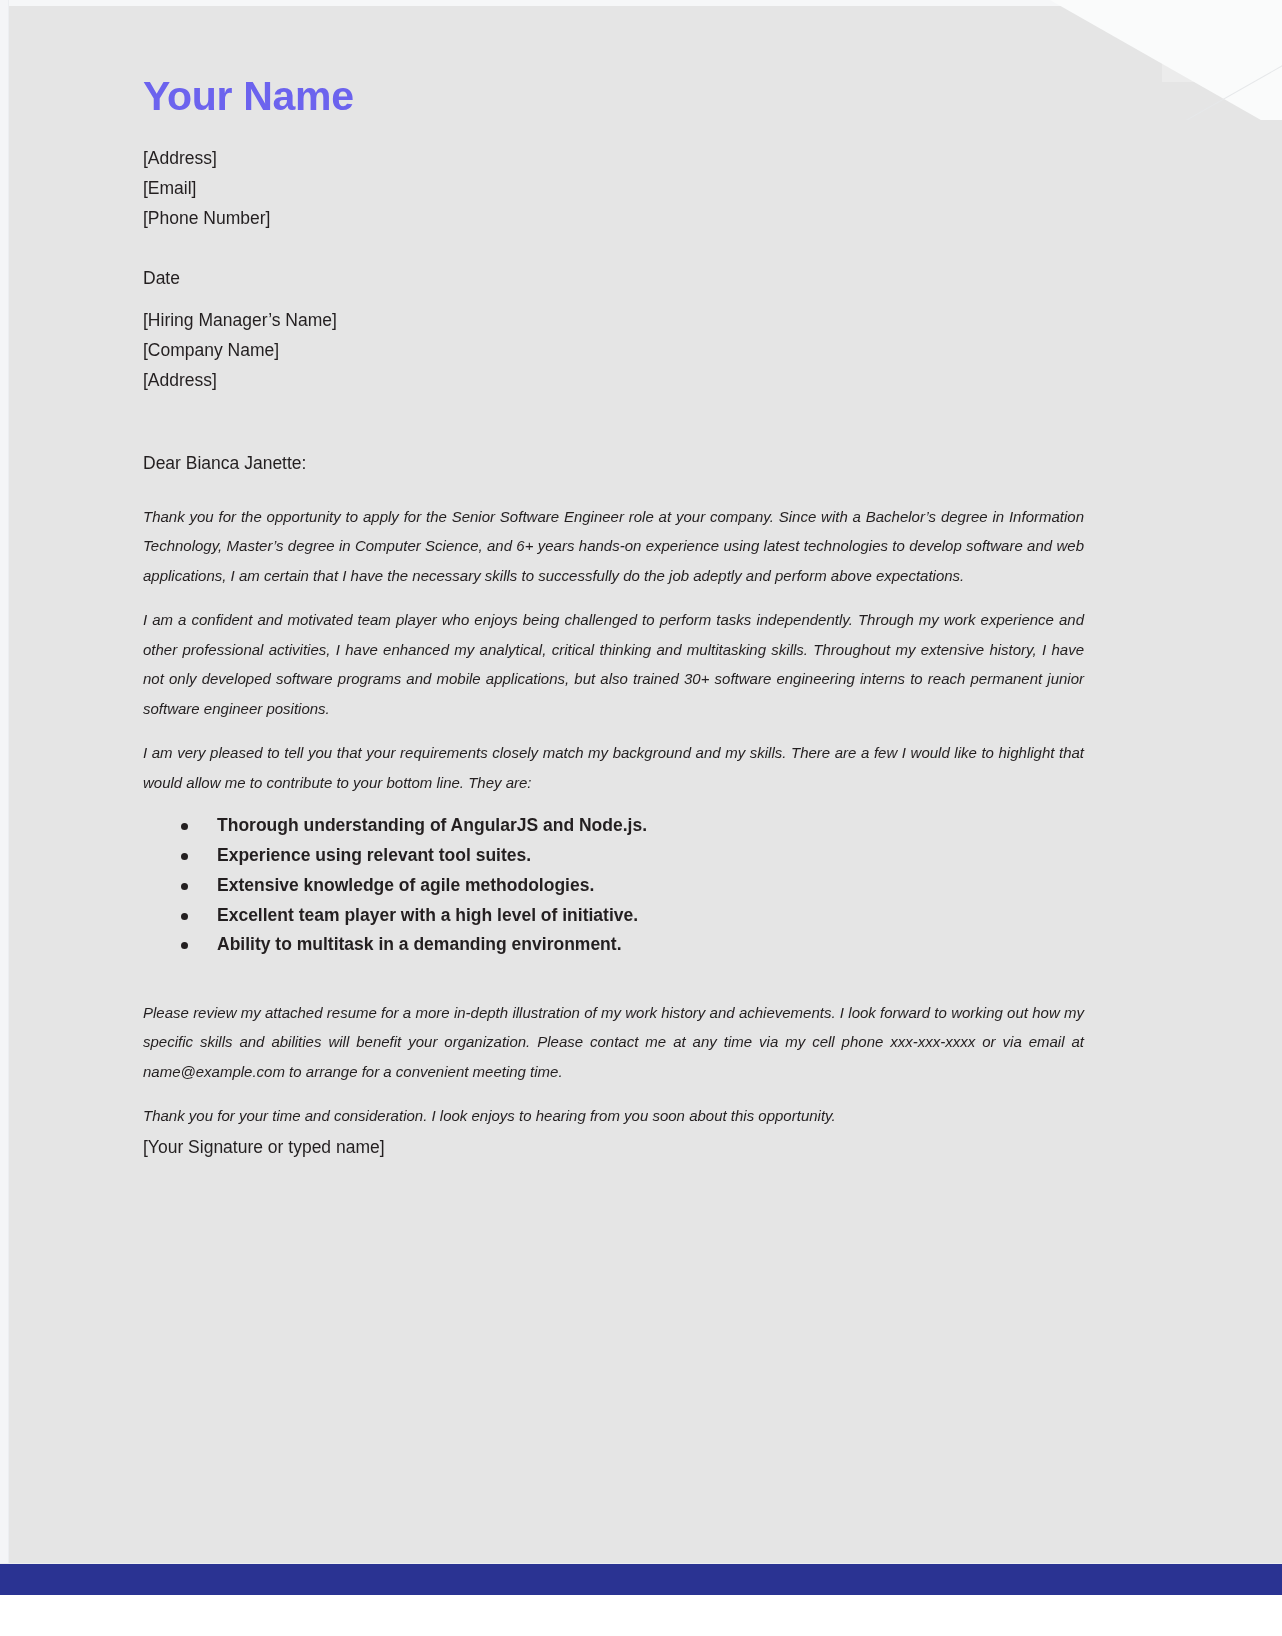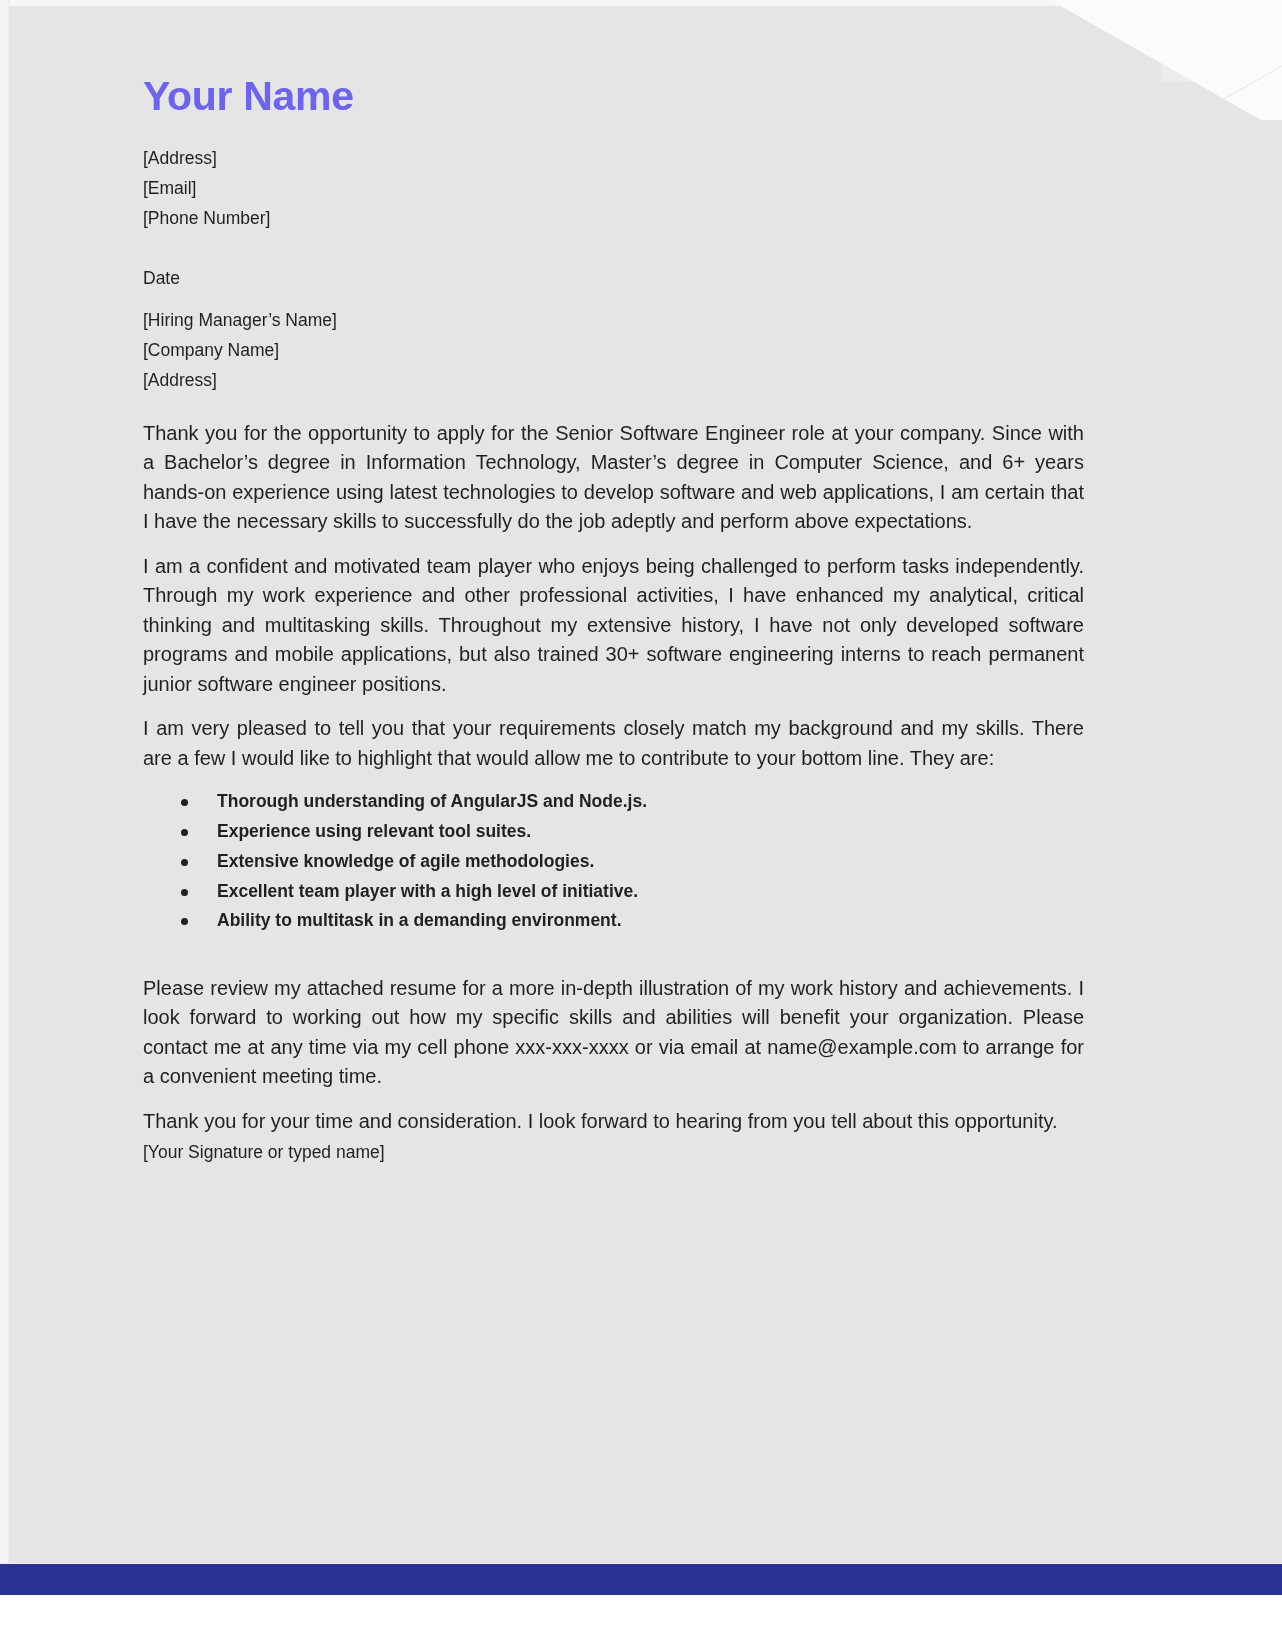--- a/index.html
+++ b/index.html
@@ -131,24 +131,25 @@
 
   .recipient-block { margin-top: 12px; }
   .recipient-block .line { display: block; }
 
   .salutation { margin-top: 53px; }
 
   .para {
     margin: 0;
     margin-top: 15px;
     color: #231f20;
-    font-size: 20px;
+    font-size: 15px;
     line-height: 29.5px;
     text-align: justify;
     text-justify: inter-word;
+    font-style: italic;
   }
   .para-first { margin-top: 24px; }
 
   ul.bullets {
     margin: 14px 0 0 0;
     padding: 0;
     list-style: none;
     font-weight: bold;
   }
   ul.bullets li {
@@ -199,20 +200,21 @@
     </div>
 
     <div class="block date-line">Date</div>
 
     <div class="block recipient-block">
       <span class="line">[Hiring Manager’s Name]</span>
       <span class="line">[Company Name]</span>
       <span class="line">[Address]</span>
     </div>
 
+    <div class="block salutation">Dear Bianca Janette:</div>
 
     <p class="para para-first">Thank you for the opportunity to apply for the Senior Software Engineer role at your company. Since with a Bachelor’s degree in Information Technology, Master’s degree in Computer Science, and 6+ years hands-on experience using latest technologies to develop software and web applications, I am certain that I have the necessary skills to successfully do the job adeptly and perform above expectations.</p>
     <p class="para">I am a confident and motivated team player who enjoys being challenged to perform tasks independently. Through my work experience and other professional activities, I have enhanced my analytical, critical thinking and multitasking skills. Throughout my extensive history, I have not only developed software programs and mobile applications, but also trained 30+ software engineering interns to reach permanent junior software engineer positions.</p>
     <p class="para">I am very pleased to tell you that your requirements closely match my background and my skills. There are a few I would like to highlight that would allow me to contribute to your bottom line. They are:</p>
 
     <ul class="bullets">
       <li>
         <span class="dot"></span>
         <span>Thorough understanding of AngularJS and Node.js.</span>
       </li>
@@ -228,21 +230,21 @@
         <span class="dot"></span>
         <span>Excellent team player with a high level of initiative.</span>
       </li>
       <li>
         <span class="dot"></span>
         <span>Ability to multitask in a demanding environment.</span>
       </li>
     </ul>
 
     <p class="para after-list">Please review my attached resume for a more in-depth illustration of my work history and achievements. I look forward to working out how my specific skills and abilities will benefit your organization. Please contact me at any time via my cell phone xxx-xxx-xxxx or via email at name@example.com to arrange for a convenient meeting time.</p>
-    <p class="para">Thank you for your time and consideration. I look forward to hearing from you tell about this opportunity.</p>
+    <p class="para">Thank you for your time and consideration. I look enjoys to hearing from you soon about this opportunity.</p>
 
     <div class="block signature-line">[Your Signature or typed name]</div>
 
   </div>
 
   <div class="footer-bar-edge"></div>
   <div class="footer-bar"></div>
 
 </div>
 

